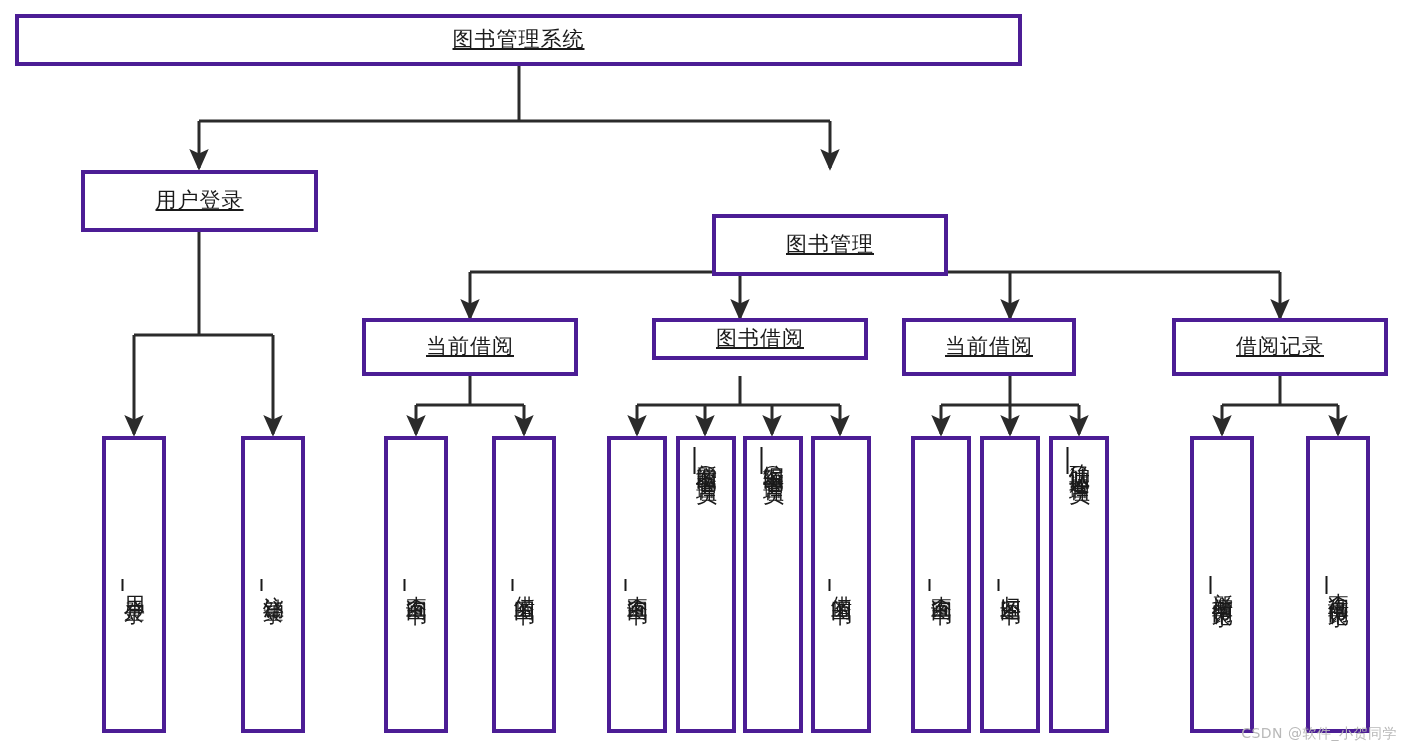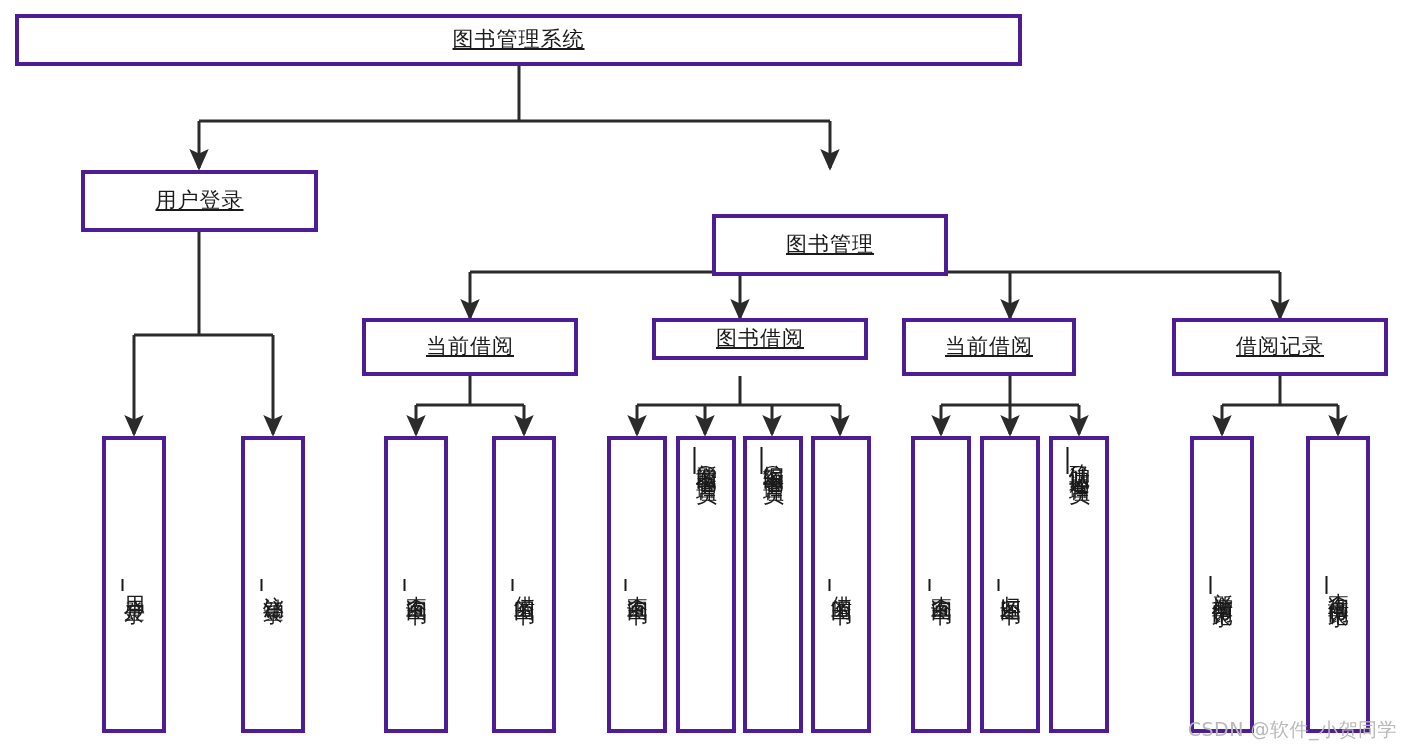--- a/index.html
+++ b/index.html
@@ -57,21 +57,21 @@
     font-size: 21px;
     letter-spacing: 3px;
     line-height: 1;
     white-space: nowrap;
     color: #1a1a1a;
   }
   #watermark {
     position: absolute;
     right: 8px;
     bottom: 4px;
-    font-size: 19px;
+    font-size: 14px;
     color: #b9b9b9;
     letter-spacing: 0.5px;
     white-space: nowrap;
     font-family: "DejaVu Sans", "Liberation Sans", sans-serif;
   }
 </style>
 </head>
 <body>
 
 <div id="canvas">

